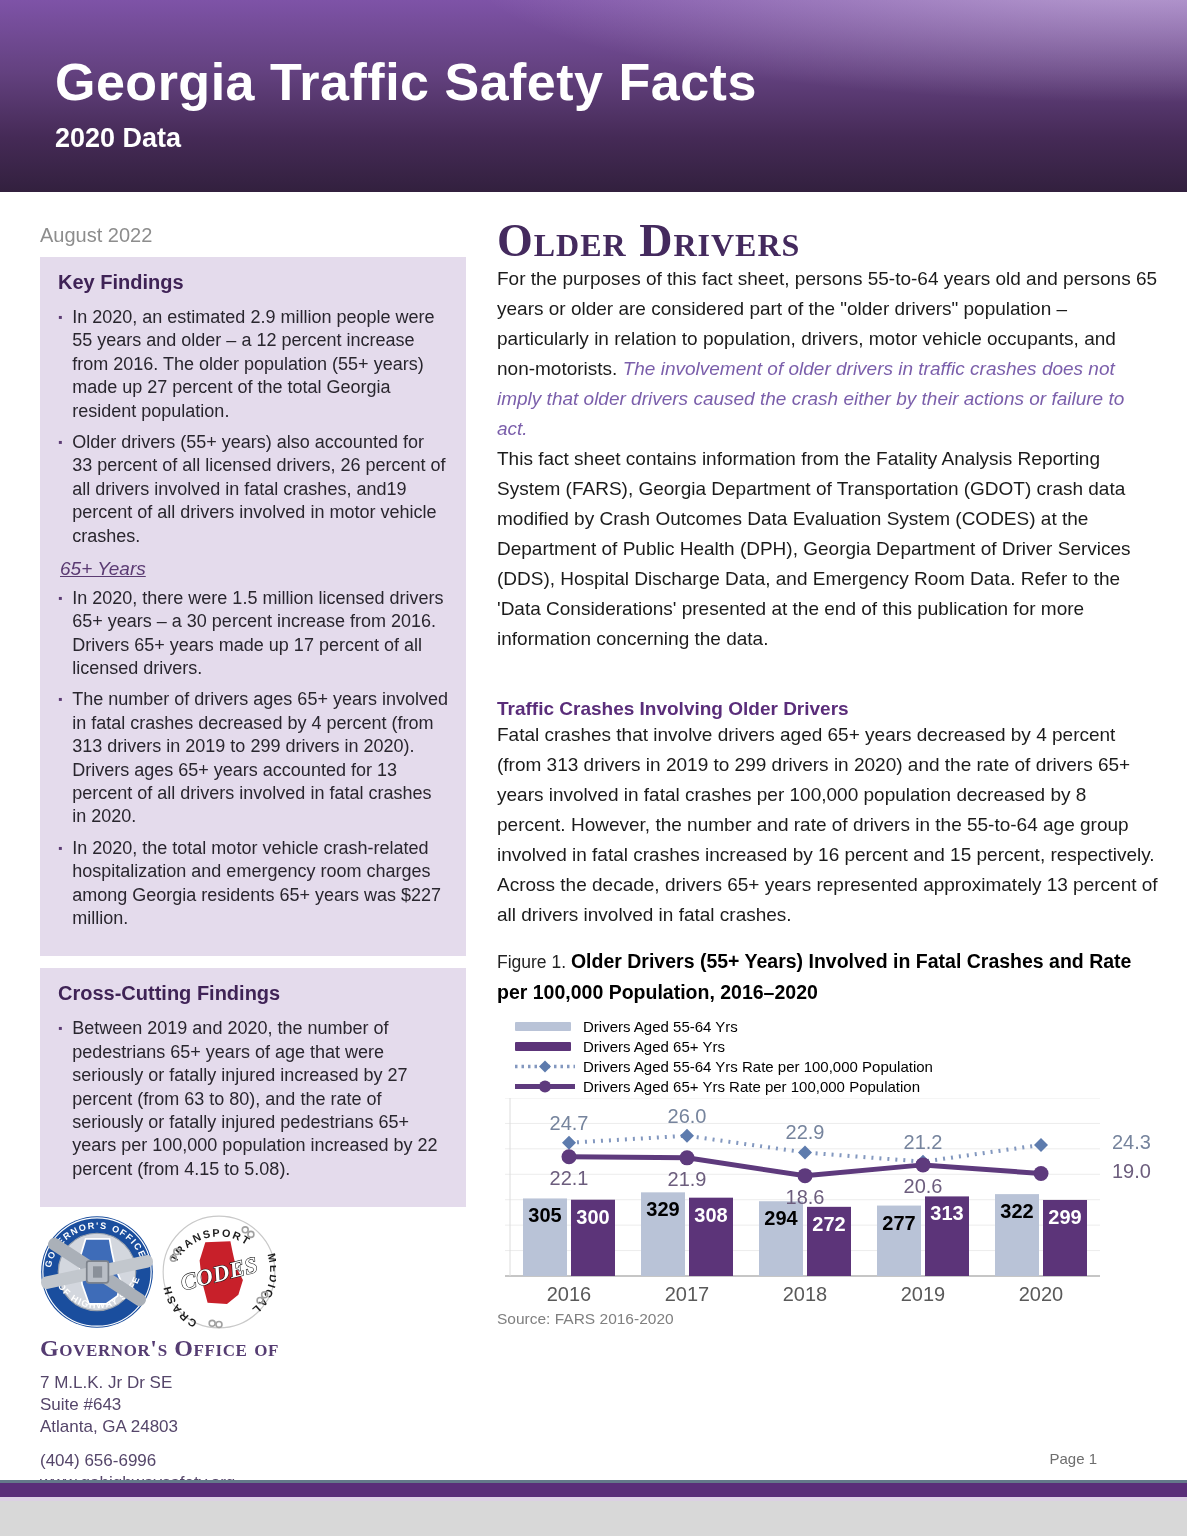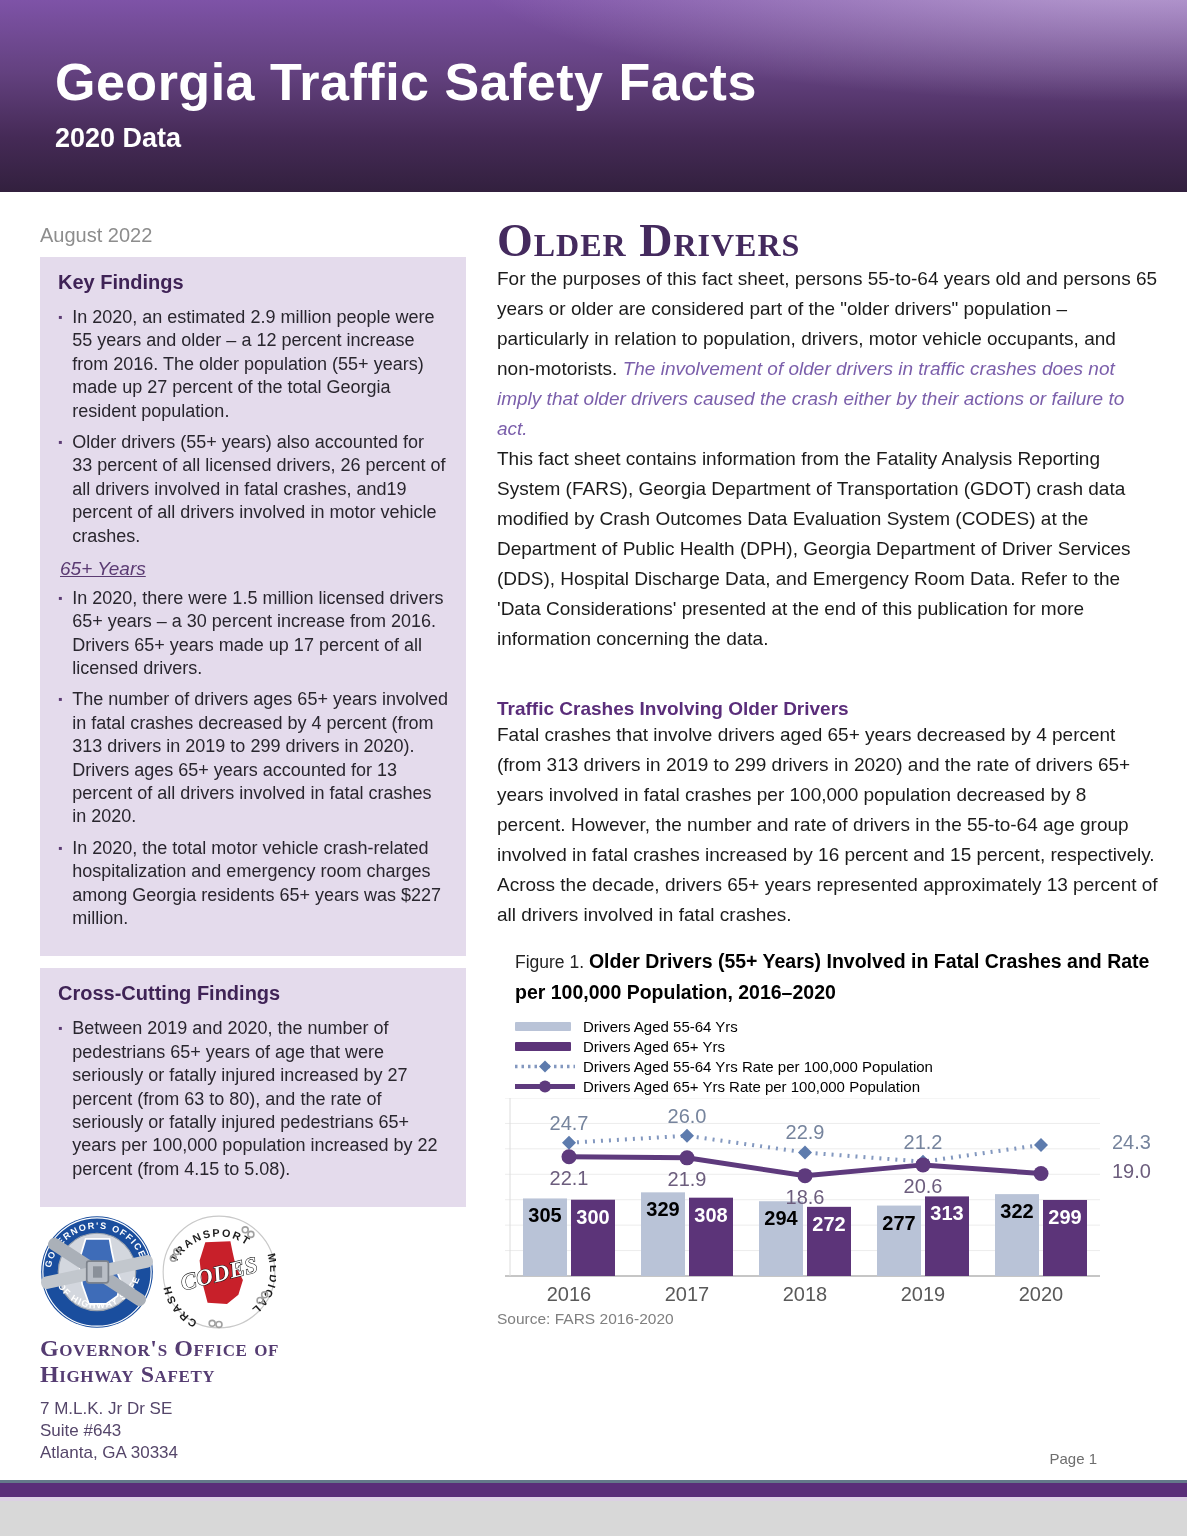--- a/index.html
+++ b/index.html
@@ -36,21 +36,21 @@
   .main-title{margin:26px 0 0 0;font-family:"Liberation Serif",serif;font-variant:small-caps;
     color:#442a5e;font-size:46px;font-weight:bold;letter-spacing:1px;line-height:1;}
   .main-sub{font-family:"Liberation Serif",serif;font-variant:small-caps;color:#6d6175;
     font-size:27px;letter-spacing:2.5px;margin-top:5px;line-height:1;}
   p.body{font-size:19px;color:#1b1b1b;line-height:30px;margin:0;width:662px;}
   .p1{margin-top:20px;}
   .p2{margin-top:31px;}
   .p3{margin-top:14px;}
   .em-purple{color:#7b5fab;}
   .section-head{color:#5a2d7a;font-size:19px;font-weight:bold;margin:44px 0 0 0;}
-  .figcap{margin:16px 0 0 18px;font-size:17.5px;color:#222222;line-height:30px;width:662px;}
+  .figcap{margin:16px 0 0 0;font-size:17.5px;color:#222222;line-height:30px;width:662px;}
   .figcap .cap-bold{font-weight:bold;font-size:19.5px;color:#000000;}
   .legend{margin:8px 0 0 16px;}
   .legend-row{display:flex;align-items:center;height:20px;}
   .legend-label{font-size:15px;color:#000000;margin-left:6px;}
   .legend-swatch{flex:0 0 auto;display:block;}
   #chart-svg{display:block;margin-top:2px;}
   #chart-svg text{font-family:"Liberation Sans",sans-serif;}
   .source{font-size:15.5px;color:#808080;margin-top:0;}
   .pageno{position:absolute;right:90px;top:1450px;font-size:15px;color:#6e6e6e;}
 
@@ -154,26 +154,25 @@
           <circle cx="10" cy="38" r="2.6"></circle>
             <circle cx="13" cy="32" r="2.6"></circle>
         </g>
         <polygon points="38,24 60,23 62,33 65,46 71,57 67,70 57,78 40,77 35,58 33,40" fill="#c8202a"></polygon>
         <text x="50" y="58" text-anchor="middle" font-family="Liberation Serif, serif" font-style="italic" font-weight="bold" font-size="20" fill="#ffffff" stroke="#111111" stroke-width="1" paint-order="stroke" letter-spacing="0.5" transform="rotate(-14 50 50)">CODES</text>
       </svg>
     </div>
 
     <div class="org-name">
       <div>Governor's Office of</div>
-      <div>Highway Safety</div>
     </div>
     <div class="addr">
       <div>7 M.L.K. Jr Dr SE</div>
       <div>Suite #643</div>
-      <div>Atlanta, GA 30334</div>
+      <div>Atlanta, GA 24803</div>
     </div>
     <div class="contact">
       <div>(404) 656-6996</div>
       <div><a href="#" class="weblink">www.gahighwaysafety.org</a></div>
     </div>
   </div>
 
   <div class="right-col">
     <h2 class="main-title">Older Drivers</h2>
 

